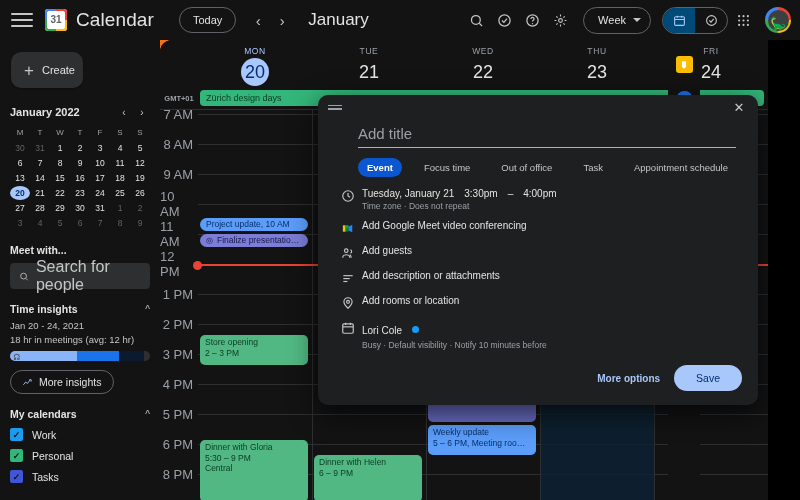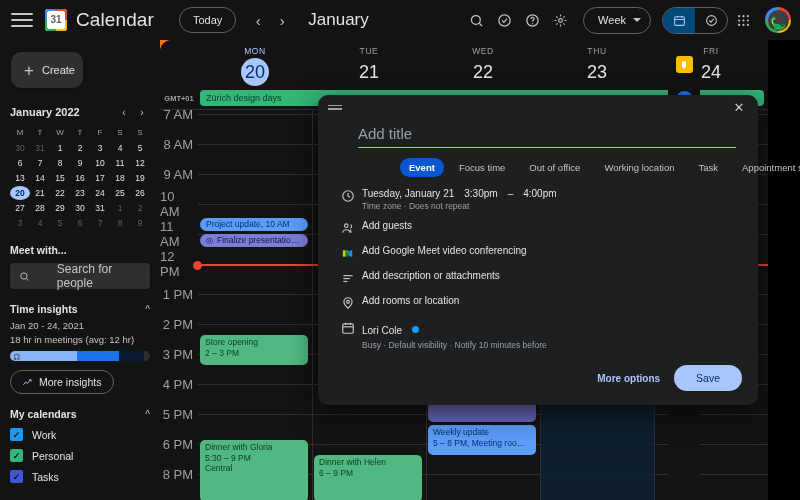--- a/index.html
+++ b/index.html
@@ -87,21 +87,21 @@
   .mini-dow { font-size:8px; color:#9aa0a6; text-align:center; height:14px; line-height:14px; }
   .mini-day { font-size:8.5px; text-align:center; height:14px; line-height:14px; color:#e3e3e3;
     border-radius:50%; cursor:pointer; }
   .mini-day.muted { color:#5f6368; }
   .mini-day.sel { background:#a8c7fa; color:#062e6f; font-weight:bold; }
 
   .sb-section { margin:14px 10px 0 10px; }
   .sb-label { font-size:10.5px; font-weight:bold; color:#e3e3e3; }
   .search-people { margin-top:7px; height:26px; background:#2d2f31; border-radius:4px;
     display:flex; align-items:center; gap:7px; padding-left:9px; cursor:text; }
-  .search-people span.txt { font-size:12px; color:#c4c7c5;margin-left:20px; }
+  .search-people span.txt { font-size:16px; color:#c4c7c5; }
 
   .ti-head { display:flex; align-items:flex-end; }
   .ti-chev { margin-left:auto; color:#c4c7c5; font-size:10px; cursor:pointer; }
   .ti-range { margin-top:5px; font-size:9.5px; color:#c4c7c5; }
   .ti-meta { margin-top:3px; font-size:9.5px; color:#c4c7c5; }
   .ti-bar { margin-top:6px; height:10px; border-radius:5px; background:#2d2f31; display:flex;
     overflow:hidden; position:relative; }
   .ti-seg1 { width:48%; background:#8ab4f8; display:flex; align-items:center; padding-left:3px; }
   .ti-seg2 { width:30%; background:#1a73e8; }
   .ti-seg3 { width:18%; background:#0b1a2e; }
@@ -167,21 +167,21 @@
   .dlg-head { height:24px; display:flex; align-items:center; padding:0 10px; }
   .dlg-drag { width:14px; display:flex; flex-direction:column; gap:2px; cursor:move; }
   .dlg-drag i { display:block; height:1.5px; background:#9aa0a6; }
   .dlg-close { margin-left:auto; color:#c4c7c5; font-size:13px; cursor:pointer;
     width:18px;height:18px;display:flex;align-items:center;justify-content:center; }
   .dlg-title-wrap { padding:4px 22px 0 40px; }
   .dlg-title-input { width:100%; background:transparent; border:none;
     border-bottom:1.5px solid #8ab4f8; padding:2px 0 5px 0; font-size:15px; color:#e3e3e3;
     font-family:"Liberation Sans", sans-serif; outline:none; }
   .dlg-title-input::placeholder { color:#9aa0a6; }
-  .dlg-tabs { display:flex; gap:6px; padding:10px 12px 0 40px; flex-wrap:nowrap;margin-left:42px; }
+  .dlg-tabs { display:flex; gap:13px; padding:10px 12px 0 40px; flex-wrap:nowrap; }
   .dlg-tab { font-size:9.5px; padding:4px 9px; border-radius:10px; color:#c4c7c5;
     cursor:pointer; white-space:nowrap; }
   .dlg-tab.active { background:#0b57d0; color:#fff; font-weight:bold; }
 
   .dlg-rows { padding:11px 14px 0 22px; display:flex; flex-direction:column; gap:9px; }
   .dlg-row { display:flex; align-items:flex-start; gap:6px; cursor:pointer; }
   .dlg-ico { width:16px; height:16px; flex:none; display:flex; align-items:center;
     justify-content:center; color:#c4c7c5; }
   .dlg-main { font-size:10px; color:#e3e3e3; }
   .dlg-sub { font-size:8.5px; color:#9aa0a6; margin-top:2px; }
@@ -533,21 +533,20 @@
         </div>
       <div class="dlg-close">✕</div>
     </div>
     <div class="dlg-title-wrap">
       <input class="dlg-title-input" type="text" placeholder="Add title" style="">
     </div>
     <div class="dlg-tabs" id="dlg-tabs">
         <div class="dlg-tab active">Event</div>
         <div class="dlg-tab">Focus time</div>
         <div class="dlg-tab">Out of office</div>
-        <div class="dlg-tab">Working location</div>
         <div class="dlg-tab">Task</div>
         <div class="dlg-tab">Appointment schedule</div>
       </div>
 
     <div class="dlg-rows">
       <div class="dlg-row">
         <div class="dlg-ico">
           <svg width="14" height="14" viewBox="0 0 24 24" fill="none" stroke="currentColor" stroke-width="2">
             <circle cx="12" cy="12" r="9"></circle>
               <path d="M12 7v5l3.5 2"></path>
@@ -555,48 +554,48 @@
         </div>
         <div>
           <div class="when-line">
             <span class="dlg-main">Tuesday, January 21</span>
             <span class="dlg-main">3:30pm</span>
             <span class="dlg-main">–</span>
             <span class="dlg-main">4:00pm</span>
           </div>
           <div class="dlg-sub">Time zone · Does not repeat</div>
         </div>
-      </div>
-
-      <div class="dlg-row">
-        <div class="dlg-ico">
-          <svg width="14" height="14" viewBox="0 0 24 24" fill="none" stroke="currentColor" stroke-width="2">
-            <circle cx="9" cy="8" r="3"></circle>
-              <path d="M3 20c0-3.3 2.7-5 6-5s6 1.7 6 5"></path>
-            <path d="M16 6.5a2.8 2.8 0 010 5.5M17.5 20c0-2.6-1-4-2.5-5"></path>
-            </svg>
-        </div>
-        <div class="dlg-main">Add guests</div>
       </div>
 
       <div class="dlg-row">
         <div class="dlg-ico">
           <svg width="15" height="15" viewBox="0 0 24 24">
             <path d="M3 7h9v10H3z" fill="#00832d"></path>
               <path d="M12 9l6-3v12l-6-3z" fill="#2684fc"></path>
             <path d="M3 7h4v10H3z" fill="#ffba00"></path>
               <path d="M7 7h5v4H7z" fill="#00ac47"></path>
             </svg>
         </div>
         <div class="dlg-main">Add Google Meet video conferencing</div>
       </div>
 
       <div class="dlg-row">
         <div class="dlg-ico">
           <svg width="14" height="14" viewBox="0 0 24 24" fill="none" stroke="currentColor" stroke-width="2">
+            <circle cx="9" cy="8" r="3"></circle>
+              <path d="M3 20c0-3.3 2.7-5 6-5s6 1.7 6 5"></path>
+            <path d="M16 6.5a2.8 2.8 0 010 5.5M17.5 20c0-2.6-1-4-2.5-5"></path>
+            </svg>
+        </div>
+        <div class="dlg-main">Add guests</div>
+      </div>
+
+      <div class="dlg-row">
+        <div class="dlg-ico">
+          <svg width="14" height="14" viewBox="0 0 24 24" fill="none" stroke="currentColor" stroke-width="2">
             <line x1="4" y1="8" x2="20" y2="8"></line>
               <line x1="4" y1="13" x2="15" y2="13"></line>
             <line x1="4" y1="18" x2="11" y2="18"></line>
             </svg>
         </div>
         <div class="dlg-main">Add description or attachments</div>
       </div>
 
       <div class="dlg-row">
         <div class="dlg-ico">

